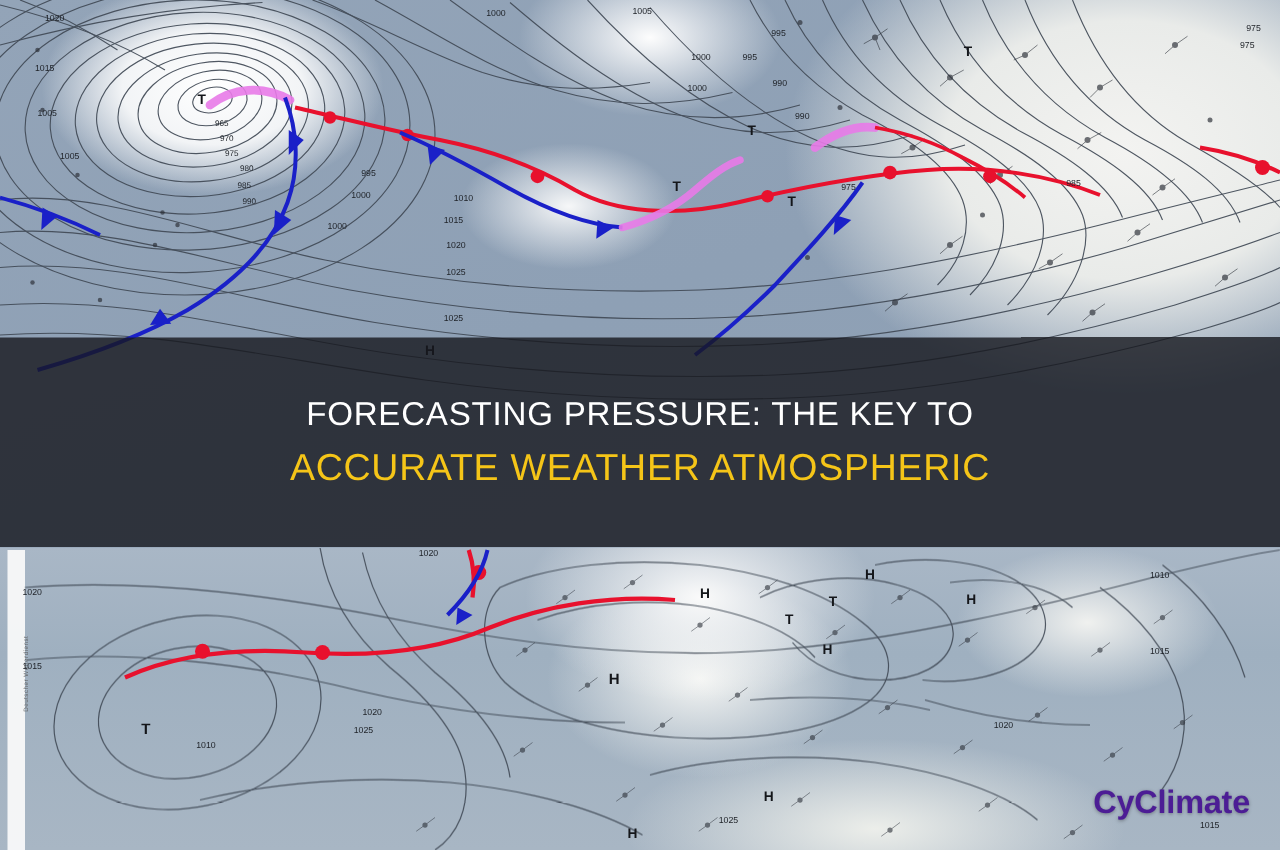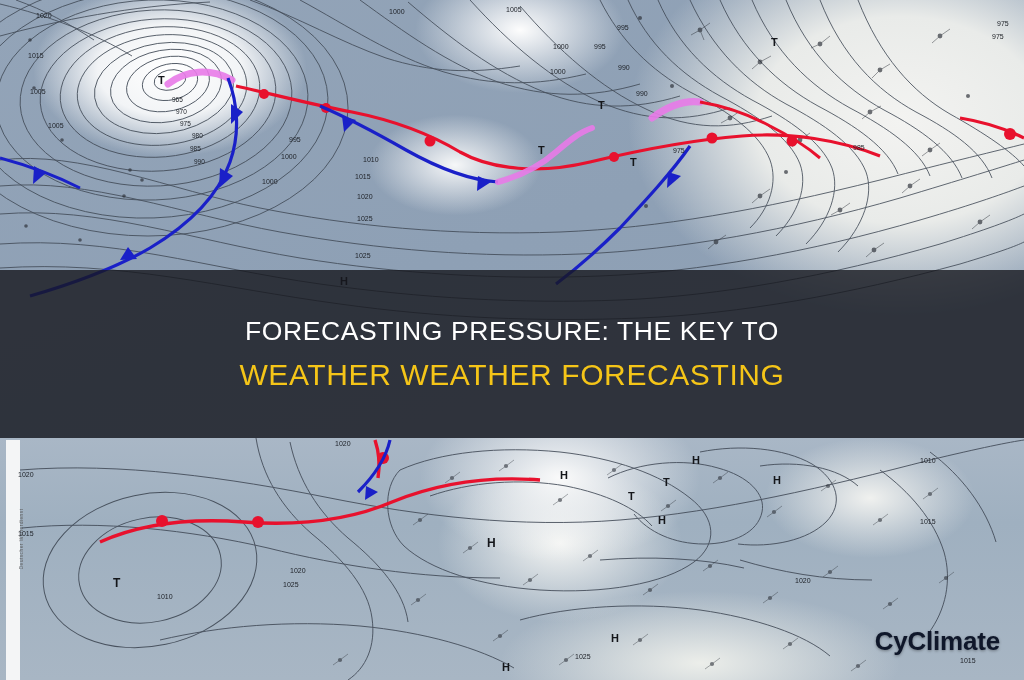--- a/index.html
+++ b/index.html
@@ -53,21 +53,21 @@
     color:#ffffff; white-space:nowrap;
   }
   .title-line2 {
     font-size:30px; letter-spacing:.6px; line-height:1.2;
     color:#f5c518; white-space:nowrap; margin-top:9px;
   }
 
   
   .watermark {
     position:absolute; right:24px; bottom:23px;
-    font-size:26px; font-weight:bold; color:#0f172a;
+    font-size:26px; font-weight:bold; color:#4c1d95;
     letter-spacing:-0.2px;
     text-shadow:0 1px 3px rgba(0,0,0,.35);
   }
 
   
   .iso-label {
     position:absolute; font-size:7px; color:#20242a;
     font-family:"Liberation Sans", sans-serif; white-space:nowrap;
   }
   .iso-label.sm { font-size:6.5px; }
@@ -398,18 +398,18 @@
     <span class="press-letter" style="left:658px; top:514px;">H</span>
     <span class="press-letter" style="left:692px; top:454px;">H</span>
     <span class="press-letter" style="left:611px; top:632px;">H</span>
     <span class="press-letter" style="left:502px; top:661px;">H</span>
     <span class="press-letter" style="left:773px; top:474px;">H</span>
     <span class="press-letter" style="left:340px; top:275px;">H</span>
   </div>
 
   <div class="title-band">
     <div class="title-line1">FORECASTING PRESSURE: THE KEY TO</div>
-    <div class="title-line2">WEATHER WEATHER FORECASTING</div>
+    <div class="title-line2">ACCURATE WEATHER ATMOSPHERIC</div>
   </div>
 
   <div class="watermark">CyClimate</div>
 
 </div>
 
 </body></html>

